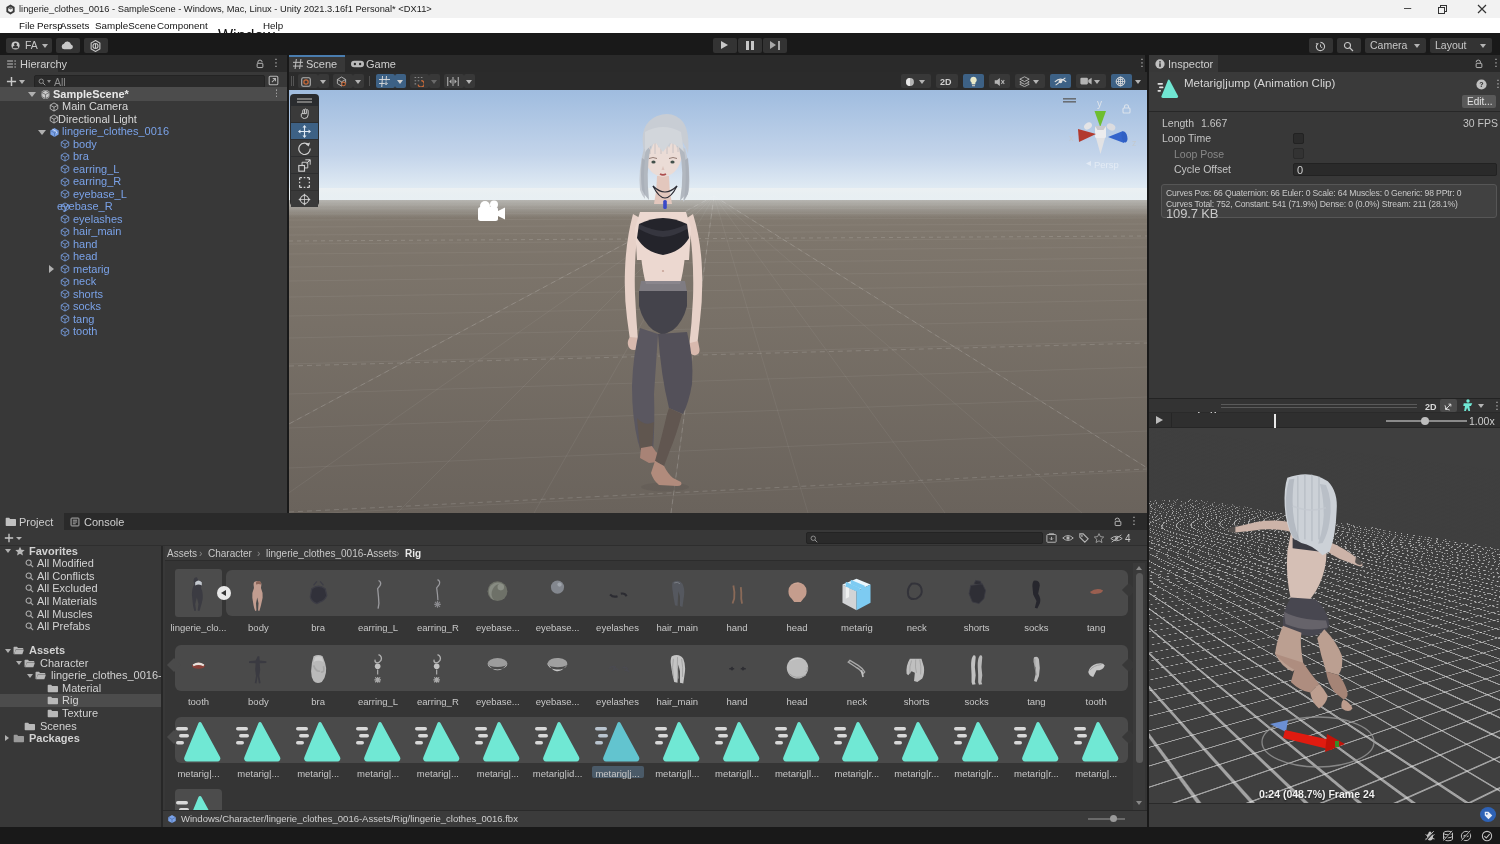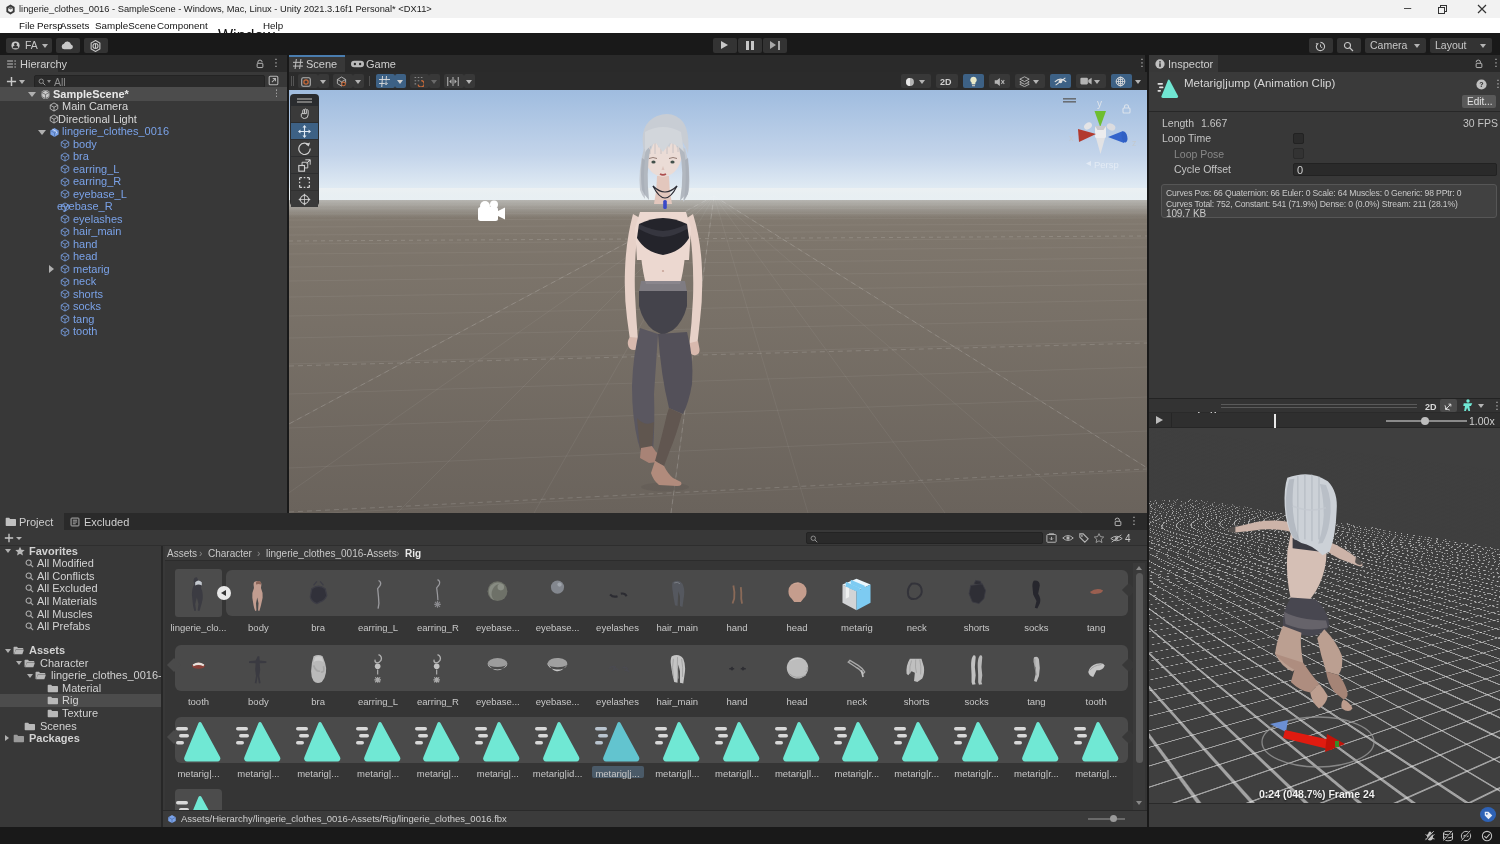--- a/index.html
+++ b/index.html
@@ -537,21 +537,21 @@
   <div class="txt" style="left:13px;top:77px;color:#c4c4c4;font-size:10.5px">Loop Time</div>
   <div class="abs" style="left:144px;top:77.5px;width:11px;height:11px;background:#2b2b2b;border:1px solid #222;border-radius:2px"></div>
   <div class="txt" style="left:25px;top:92.5px;color:#888;font-size:10.5px">Loop Pose</div>
   <div class="abs" style="left:144px;top:93px;width:11px;height:11px;background:#333;border:1px solid #2a2a2a;border-radius:2px"></div>
   <div class="txt" style="left:25px;top:108px;color:#c4c4c4;font-size:10.5px">Cycle Offset</div>
   <div class="abs" style="left:144px;top:107.5px;width:204px;height:13px;background:#2a2a2a;border:1px solid #222;border-radius:2px"></div>
   <div class="txt" style="left:148px;top:108.5px;color:#d0d0d0">0</div>
   <div class="abs" style="left:12px;top:129px;width:336px;height:34px;background:#414141;border:1px solid #565656;border-radius:3px"></div>
   <div class="txt" style="left:17px;top:132px;font-size:8.6px;letter-spacing:-0.15px;color:#c9c9c9">Curves Pos: 66 Quaternion: 66 Euler: 0 Scale: 64 Muscles: 0 Generic: 98 PPtr: 0</div>
   <div class="txt" style="left:17px;top:142.5px;font-size:8.6px;letter-spacing:-0.15px;color:#c9c9c9">Curves Total: 752, Constant: 541 (71.9%) Dense: 0 (0.0%) Stream: 211 (28.1%)</div>
-  <div class="txt" style="left:17px;top:153px;font-size:10px;letter-spacing:-0.15px;color:#c9c9c9">109.7 KB</div>
+  <div class="txt" style="left:17px;top:153px;font-size:13px;letter-spacing:-0.15px;color:#c9c9c9">109.7 KB</div>
 
   <div class="abs" style="left:0;top:343px;width:351px;height:15px;background:#333;border-top:1px solid #232323;border-bottom:1px solid #2a2a2a"></div>
   <div class="txt" style="left:7px;top:358px;font-size:16px;color:#d0d0d0">metarig|jump</div>
   <div class="abs" style="left:72px;top:349px;width:196px;height:1px;background:#5a5a5a"></div>
   <div class="abs" style="left:72px;top:352px;width:196px;height:1px;background:#5a5a5a"></div>
   <div class="txt" style="left:276px;top:346px;font-size:9px;font-weight:bold;color:#d8d8d8">2D</div>
   <div class="abs" style="left:291px;top:344px;width:17px;height:13px;background:#4a4a4a;border-radius:2px"></div>
   <svg class="abs" style="left:294px;top:345.5px" width="11" height="11" viewBox="0 0 14 14">
       <circle cx="4" cy="10" r="1.5" fill="#ddd"></circle>
       <path d="M4 10 L10 4 M10 4 l-3 0 m3 0 l0 3 M4 10 l4.5 1.5 M4 10 l-1.5 -4.5" stroke="#ddd" stroke-width="1.2" fill="none"></path>
@@ -620,21 +620,21 @@
   <div class="tabstrip"></div>
   <div class="tab" style="left:0;width:64px"></div>
   <svg class="abs" style="left:5px;top:4px" width="11" height="9" viewBox="0 0 16 13">
       <path d="M1 2 a1 1 0 0 1 1 -1 h4 l1.5 2 H15 a1 1 0 0 1 1 1 v8 a1 1 0 0 1 -1 1 H2 a1 1 0 0 1 -1 -1 Z" fill="#c0c0c0"></path>
     </svg>
   <div class="tablabel" style="left:19px">Project</div>
   <svg class="abs" style="left:70px;top:4px" width="10" height="10" viewBox="0 0 14 14">
       <rect x="1.5" y="1.5" width="11" height="11" rx="1" fill="none" stroke="#b8b8b8" stroke-width="1.3"></rect>
       <path d="M4 4.5 h6 M4 7 h6 M4 9.5 h4" stroke="#b8b8b8" stroke-width="1.2"></path>
     </svg>
-  <div class="tablabel" style="left:84px">Excluded</div>
+  <div class="tablabel" style="left:84px">Console</div>
   <svg class="abs" style="left:1113px;top:4px" width="10" height="10" viewBox="0 0 14 14">
       <path d="M4 6 V4.5 a3 3 0 0 1 6 0" fill="none" stroke="#b4b4b4" stroke-width="1.4" transform="translate(3,0) scale(-1,1) translate(-10,0)"></path>
       <rect x="3" y="6" width="8" height="6" rx="1" fill="none" stroke="#b4b4b4" stroke-width="1.4"></rect>
     </svg>
   <div class="abs" style="left:1129px;top:2px;color:#c0c0c0;font-size:10px">⋮</div>
 
   <div class="abs" style="left:0;top:17px;width:1147px;height:16px;background:#383838;border-bottom:1px solid #2e2e2e"></div>
   <svg class="abs" style="left:4px;top:20px" width="10" height="10" viewBox="0 0 12 12">
       <path d="M6 1 V11 M1 6 H11" stroke="#c8c8c8" stroke-width="1.6"></path>
     </svg>
@@ -771,21 +771,21 @@
   <div class="abs" style="left:1133px;top:50px;width:12px;height:247px;background:#3a3a3a"></div>
   <div class="abs" style="left:1135.5px;top:60px;width:7px;height:190px;background:#5a5a5a;border-radius:4px"></div>
   <div class="arrow" style="left:1135.5px;top:53px;border-left:3.5px solid transparent;border-right:3.5px solid transparent;border-bottom:4px solid #888"></div>
   <div class="arrow" style="left:1135.5px;top:288px;border-left:3.5px solid transparent;border-right:3.5px solid transparent;border-top:4px solid #888"></div>
 
   <div class="abs" style="left:163px;top:297px;width:984px;height:17px;background:#3b3b3b;border-top:1px solid #2a2a2a"></div>
   <svg class="abs" style="left:167px;top:300.5px" width="10" height="10" viewBox="0 0 16 16">
       <path d="M8 1.5 L14 5 V11 L8 14.5 L2 11 V5 Z" fill="#7aa2e8"></path>
       <path d="M2 5 L8 8.5 L14 5 M8 8.5 V14.5" fill="none" stroke="#46639c" stroke-width="1"></path>
     </svg>
-  <div class="txt" style="left:181px;top:300px;font-size:9.5px;color:#cfcfcf">Assets/Hierarchy/lingerie_clothes_0016-Assets/Rig/lingerie_clothes_0016.fbx</div>
+  <div class="txt" style="left:181px;top:300px;font-size:9.5px;color:#cfcfcf">Windows/Character/lingerie_clothes_0016-Assets/Rig/lingerie_clothes_0016.fbx</div>
   <div class="abs" style="left:1088px;top:305px;width:37px;height:1.5px;background:#6a6a6a"></div>
   <div class="abs" style="left:1110px;top:302px;width:7px;height:7px;border-radius:50%;background:#9a9a9a"></div>
   <svg class="abs" style="left:182.0px;top:64px" width="33" height="35" viewBox="0 0 40 42">
       <path d="M20 4 q4 0 4 5 l-1 4 q3 6 2 14 l-2 8 q-1 4 -2 6 l-2 -0.5 l1 -8 l-2 -8 l-2 8 l1 8 l-2 0.5 q-2 -6 -2 -10 l-1 -10 q0 -8 3 -12 l-1 -4 q0 -5 4 -5 Z" fill="#3b3b42"></path>
       <path d="M16 6 q4 -4 8 0 l0 4 q-4 -2 -8 0 Z" fill="#c3c8ce"></path>
     </svg>
   <svg class="abs" style="left:241.9px;top:64px" width="33" height="35" viewBox="0 0 40 42">
       <path d="M20 5 q3.5 0 3.5 4 l-0.5 4 q2.5 5 2 12 l-2 9 q-1 4 -2 7 l-1.5 -0.5 l0.5 -9 l-1.5 -7 l-1.5 7 l0.5 9 l-1.5 0.5 q-1.5 -4 -2 -7 l-1.5 -9 q-0.5 -7 2 -12 l-0.5 -4 q0 -4 3.5 -4 Z" fill="#c29d90"></path>
       <path d="M17 6 q3 -3 6 0 l0 3 q-3 -1.5 -6 0 Z" fill="#8a6458"></path>
     </svg>

